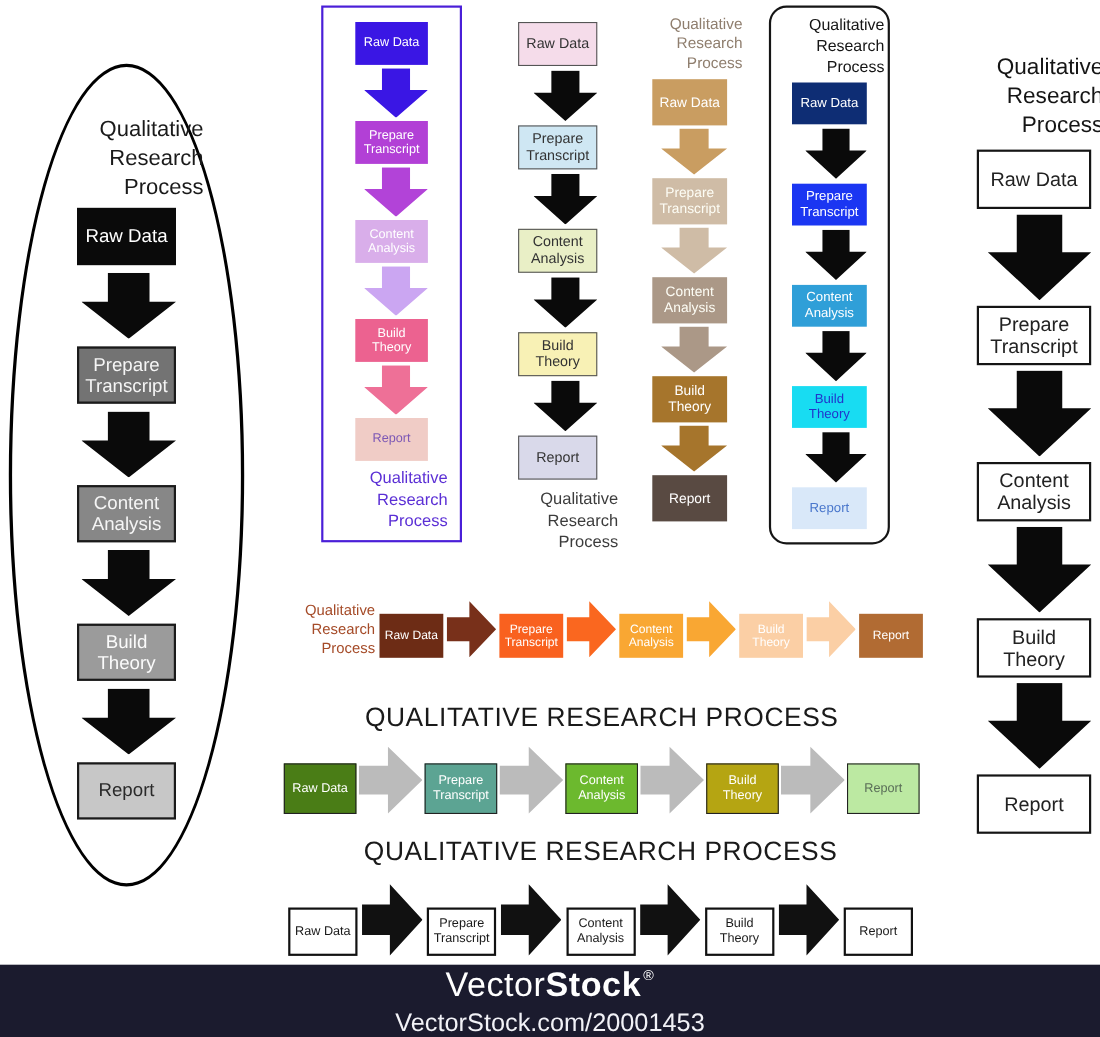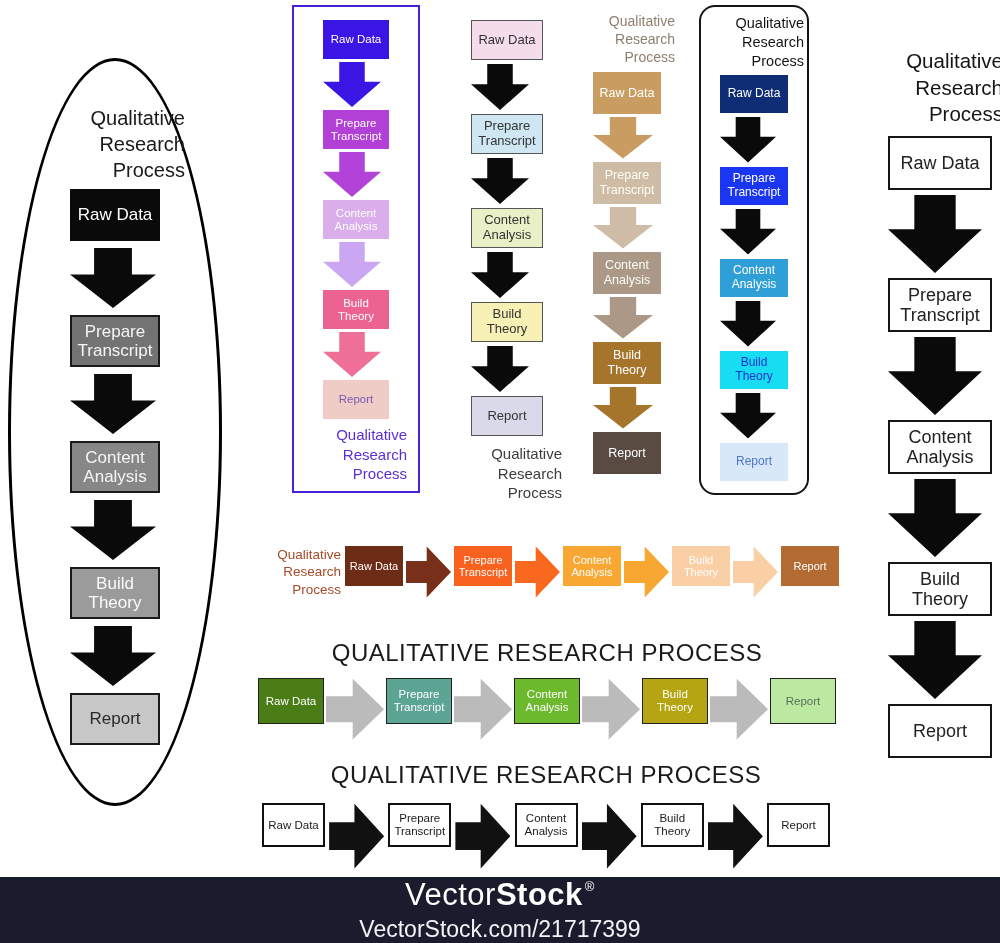--- a/index.html
+++ b/index.html
@@ -5,21 +5,21 @@
   * { margin:0; padding:0; box-sizing:border-box; }
   html,body { background:#ffffff; }
   body {
     width:1000px; height:943px;
     position:relative; overflow:hidden;
     font-family:"Liberation Sans","DejaVu Sans",sans-serif;
     color:#1a1a1a;
   }
   .diagram { position:absolute; display:flex; flex-direction:column; align-items:center; }
   .title { text-align:right; line-height:1.3; }
-  .steps { display:flex; flex-direction:column; align-items:flex-start; }
+  .steps { display:flex; flex-direction:column; align-items:flex-end; }
   .step {
     display:flex; align-items:center; justify-content:center;
     text-align:center; line-height:1.13; padding:2px 3px; flex:none;
   }
   .arrow { flex:none; }
   .arrow-down { clip-path:polygon(28% 0,72% 0,72% 44%,100% 44%,50% 100%,0 44%,28% 44%); }
   .arrow-right { clip-path:polygon(0 29%,46% 29%,46% 1%,100% 50%,46% 99%,46% 71%,0 71%); }
 
   
   #d0 { left:8px; top:58px; width:214px; height:748px; border:3px solid #000; border-radius:50%; padding-top:44px; }
@@ -222,15 +222,15 @@
         <div class="step" style="background: rgb(255, 255, 255); color: rgb(26, 26, 26); border-color: rgb(17, 17, 17);">Content Analysis</div>
         <div class="arrow arrow-right" style="background: rgb(17, 17, 17);"></div>
         <div class="step" style="background: rgb(255, 255, 255); color: rgb(26, 26, 26); border-color: rgb(17, 17, 17);">Build Theory</div>
         <div class="arrow arrow-right" style="background: rgb(17, 17, 17);"></div>
         <div class="step" style="background: rgb(255, 255, 255); color: rgb(26, 26, 26); border-color: rgb(17, 17, 17);">Report</div>
       </div>
     </div>
 
   <div class="bar" style="background: rgb(27, 27, 46); flex-direction: column;">
     <div class="brand"><span class="light">Vector</span><span class="bold">Stock</span><span class="reg">®</span></div>
-    <div class="attribution">VectorStock.com/21717399</div>
+    <div class="attribution">VectorStock.com/20001453</div>
   </div>
 </div>
 
 </body></html>

